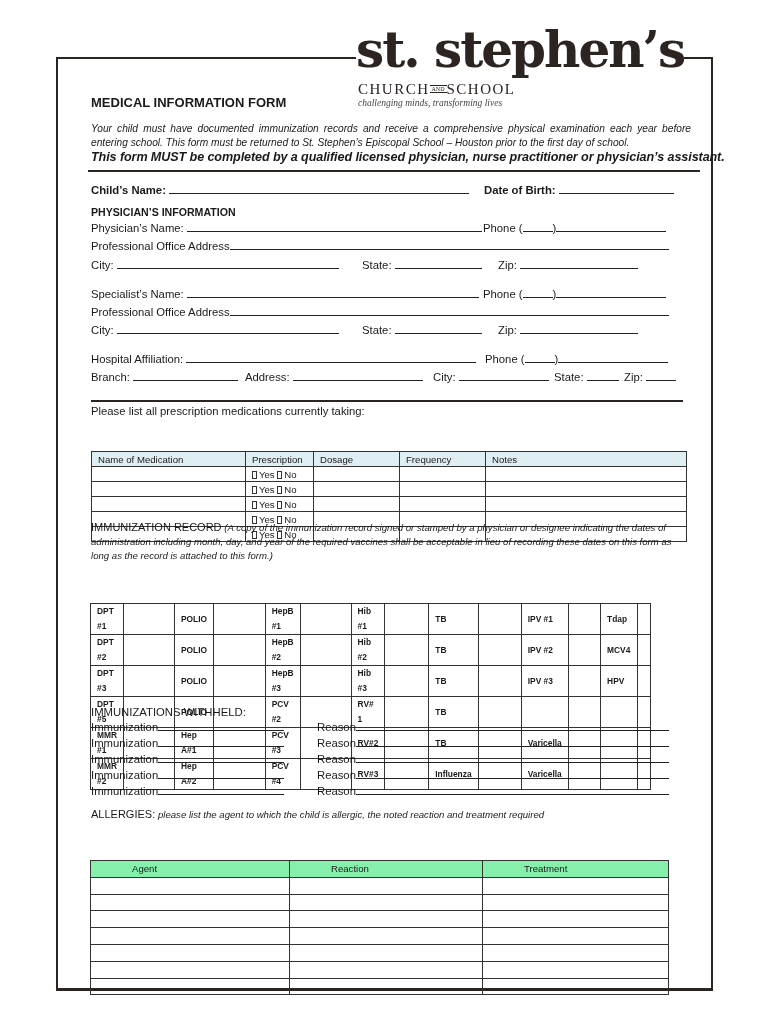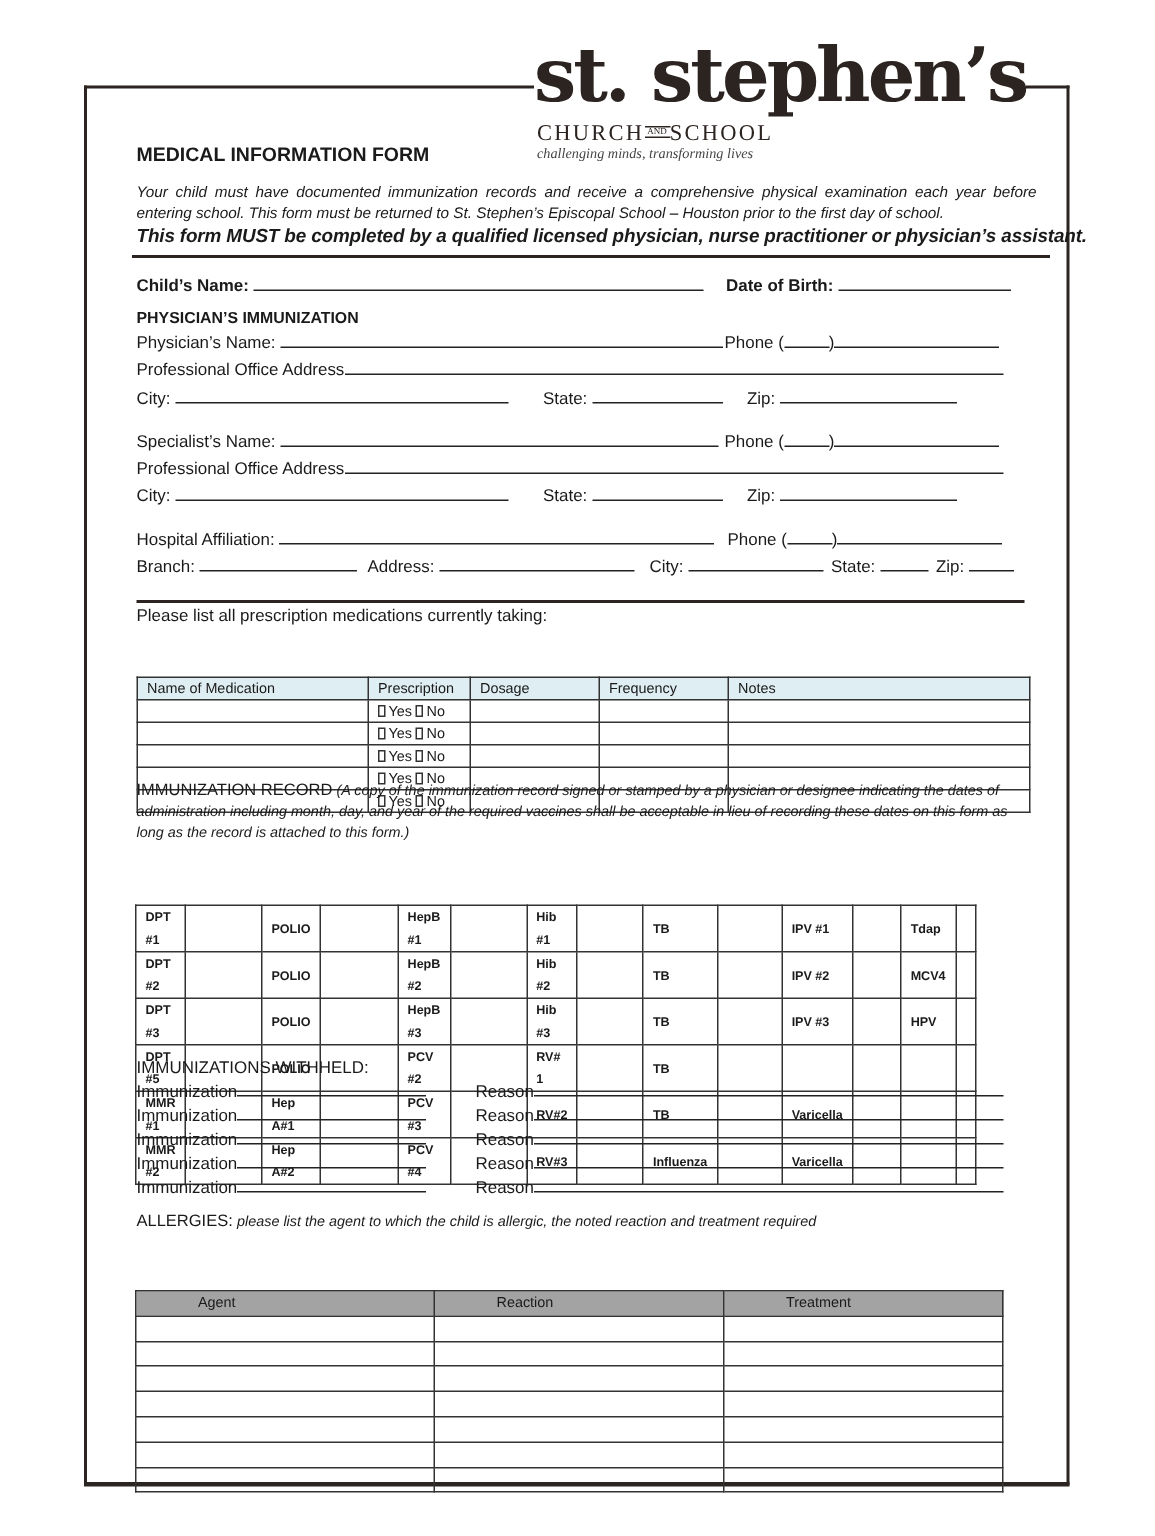--- a/index.html
+++ b/index.html
@@ -26,21 +26,21 @@
 
   .fld { font-size: 11.3px; line-height: 14px; }
   .fld .u { display: inline-block; border-bottom: 1px solid #222; height: 11px; vertical-align: baseline; }
   .b { font-weight: bold; }
 
   table { border-collapse: collapse; position: absolute; margin-top: 32px; }
   .med td, .med th { border: 1px solid #333; font-size: 9.6px; font-weight: normal; text-align: left; padding: 0 6px; height: 15px; line-height: 13px; }
   .med th { background: #dfeef3; }
   .imm td { border: 1px solid #333; font-size: 8.4px; padding: 0 6px; height: 17.3px; line-height: 15px; }
   .alg td, .alg th { border: 1px solid #333; font-size: 9.6px; font-weight: normal; text-align: left; padding: 0 6px; height: 16.8px; }
-  .alg th { background: #a3a3a3; padding-left: 41px; }
+  .alg th { background: #86efac; padding-left: 41px; }
   .chk { display: inline-block; width: 5px; height: 8px; border: 1px solid #333; margin-right: 2px; vertical-align: -1px; }
   .sec { font-size: 11px; }
   .note-it { font-style: italic; font-size: 9.6px; }
 </style>
 </head>
 <body>
 
 <div class="frame-top-l"></div>
 <div class="frame-top-r"></div>
 <div class="frame-left"></div>
@@ -60,21 +60,21 @@
 <div class="abs must">This form MUST be completed by a qualified licensed physician, nurse practitioner or physician’s assistant.</div>
 <div class="rule" style="left:88px; top:170px; width:612px;"></div>
 
 <div class="abs fld b" style="left:91px; top:183px;">
   <span>Child’s Name</span><span>: </span><span class="u" style="width:300px;"></span>
 </div>
 <div class="abs fld b" style="left:484px; top:183px;">
   <span>Date of Birth</span><span>: </span><span class="u" style="width:115px;"></span>
 </div>
 
-<div class="abs fld b" style="left:91px; top:205px; font-size:10.6px;">PHYSICIAN’S IMMUNIZATION</div>
+<div class="abs fld b" style="left:91px; top:205px; font-size:10.6px;">PHYSICIAN’S INFORMATION</div>
 <div class="abs fld" style="left:91px; top:221px;">
   <span>Physician’s Name:</span> <span class="u" style="width:295px;"></span>
 </div>
 <div class="abs fld" style="left:483px; top:221px;">
   <span>Phone (</span><span class="u" style="width:30px;"></span><span>)</span><span class="u" style="width:110px;"></span>
 </div>
 <div class="abs fld" style="left:91px; top:239px;">
   <span>Professional Office Address</span><span class="u" style="width:439px;"></span>
 </div>
 <div class="abs fld" style="left:91px; top:258px;">

